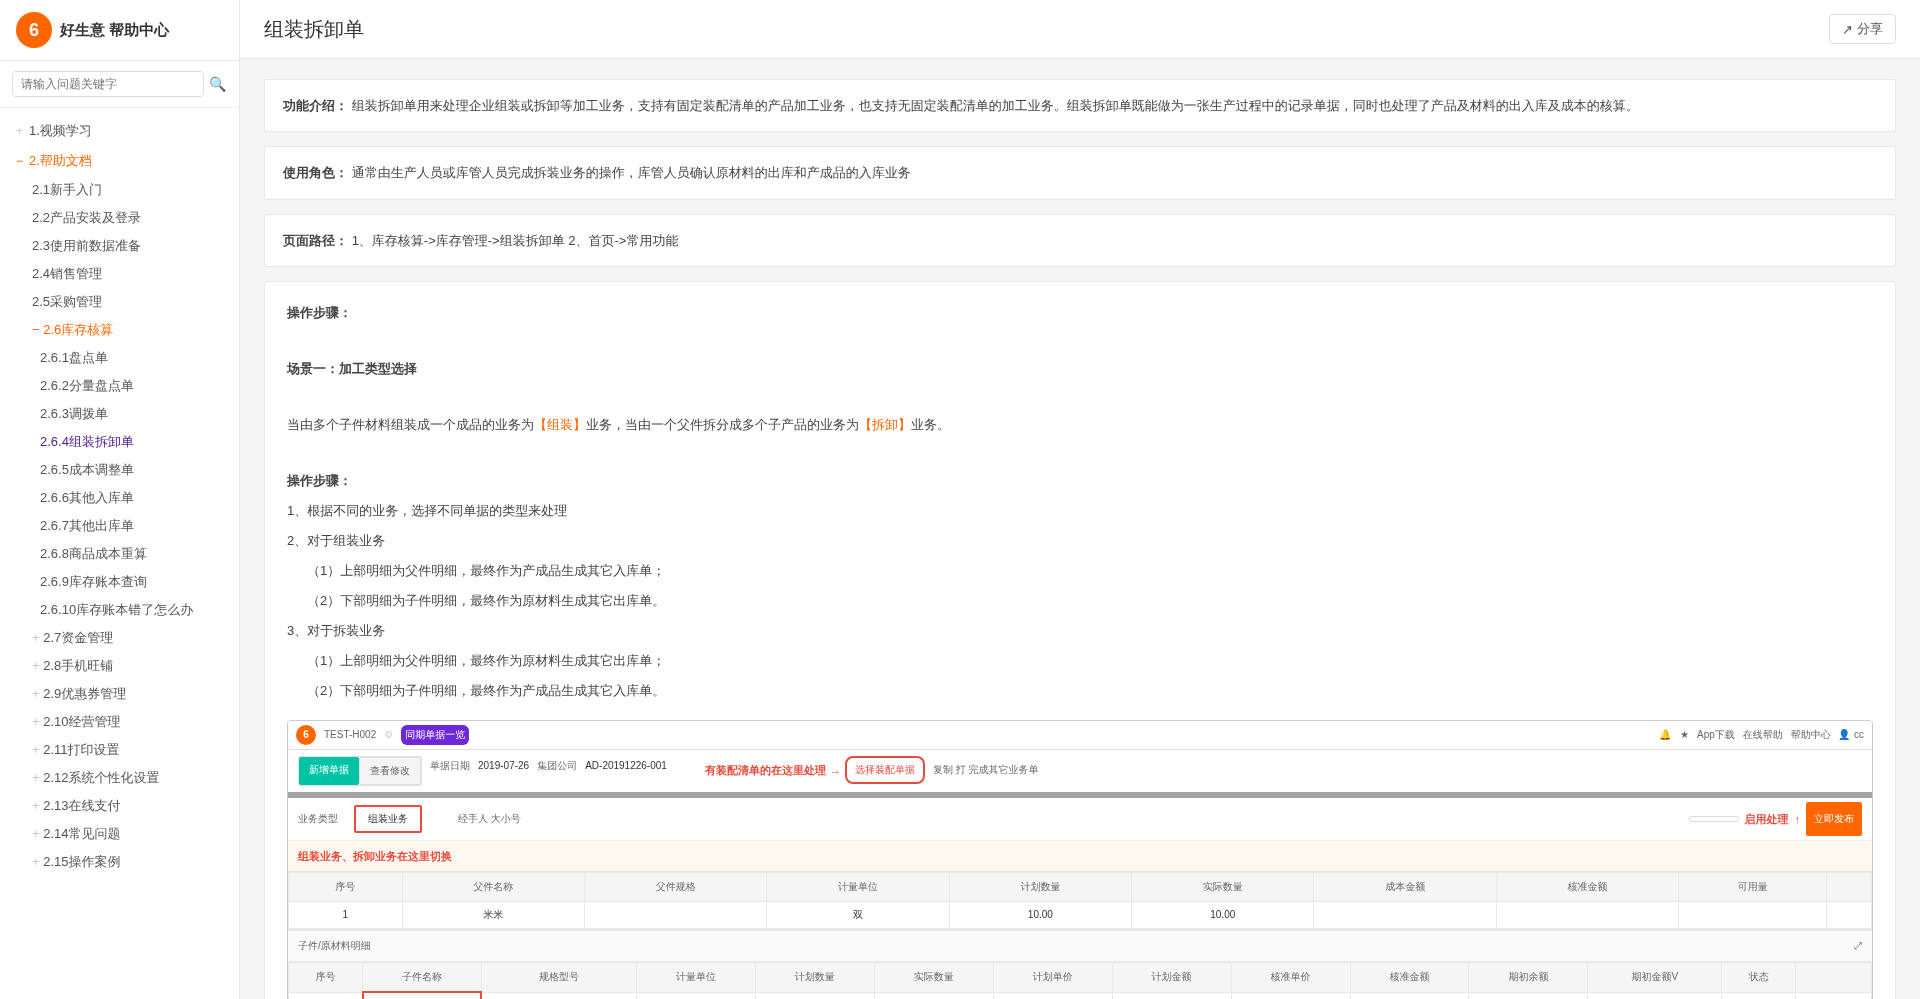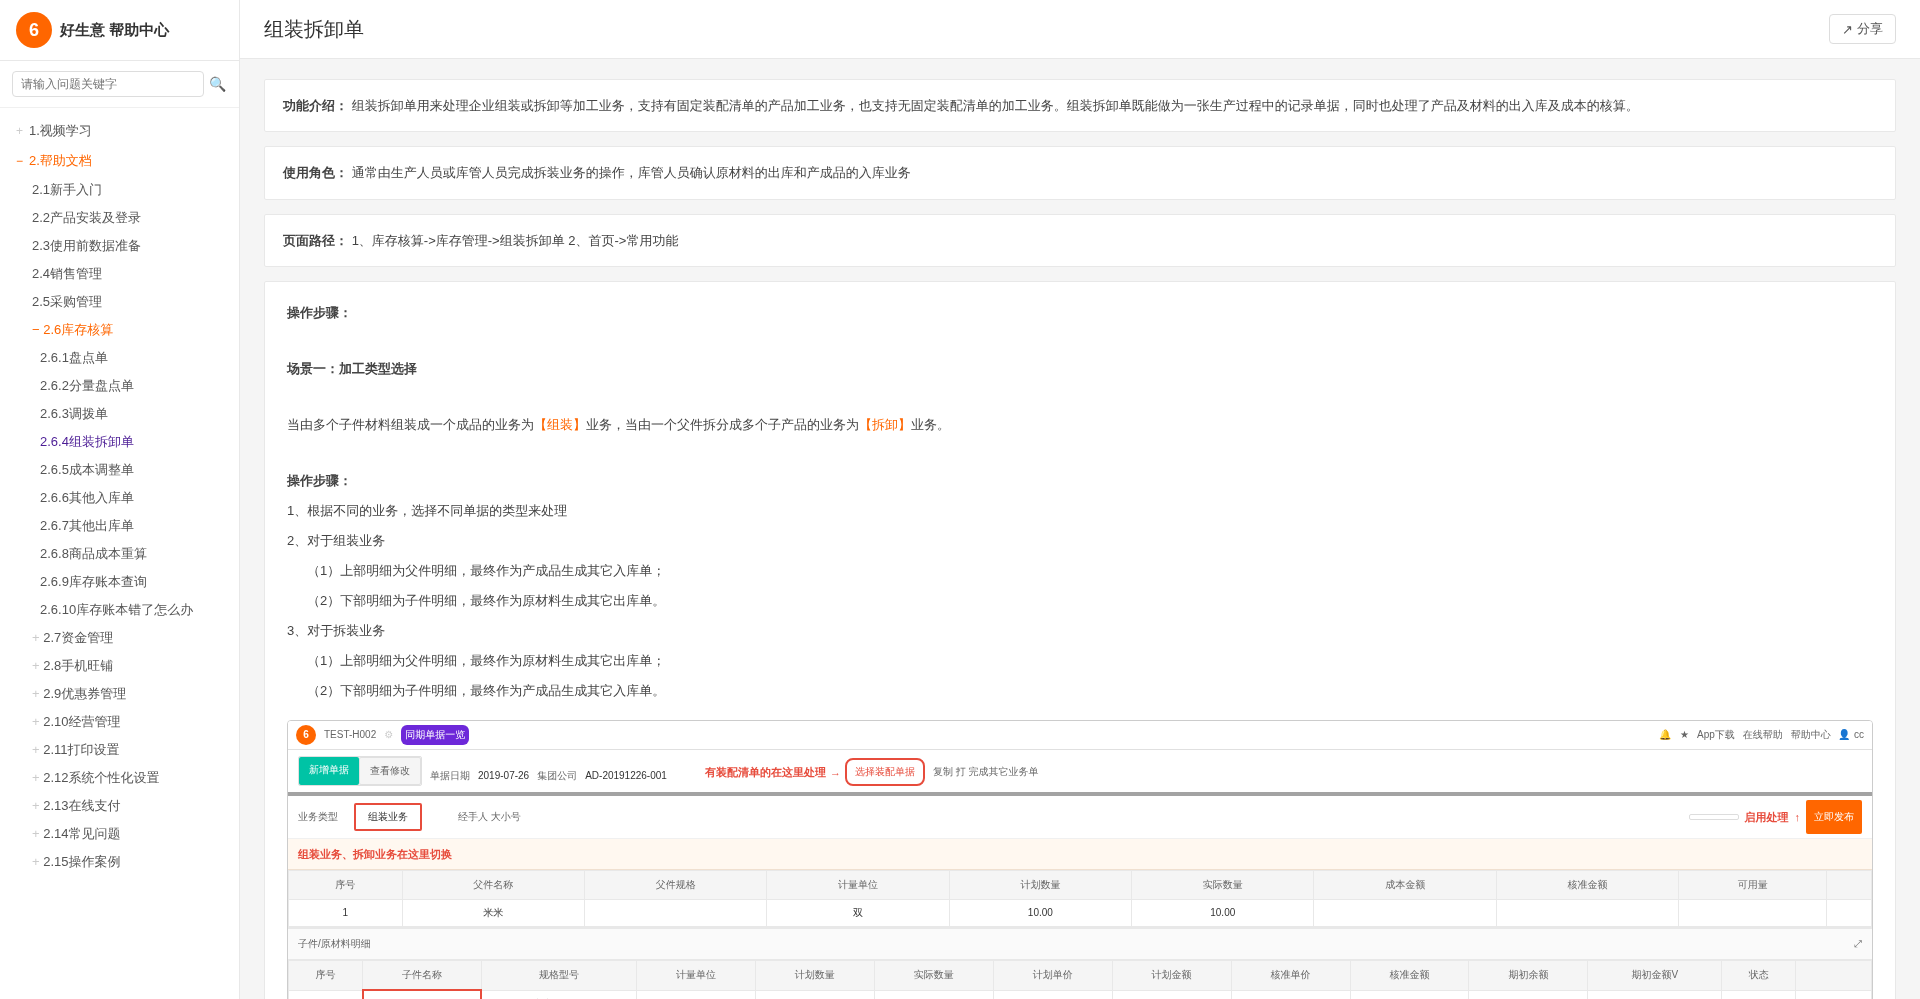--- a/index.html
+++ b/index.html
@@ -285,21 +285,21 @@
             <div class="mock-icons">
               <span>🔔</span>
               <span>★</span>
               <span>App下载</span>
               <span>在线帮助</span>
               <span>帮助中心</span>
               <span>👤 cc</span>
             </div>
           </div>
 
-          <div style="display:flex; align-items:flex-end; background:#fff; border-bottom:4px solid #a3a3a3; padding:6px 10px; gap:8px;">
+          <div style="display:flex; align-items:flex-start; background:#fff; border-bottom:6px solid #a3a3a3; padding:6px 10px; gap:8px;">
             <div style="display:flex; background:#f5f5f5; border:1px solid #e0e0e0; border-radius:2px;">
               <div class="mock-tab-active">新增单据</div>
               <div class="mock-tab">查看修改</div>
             </div>
             <span class="mock-label">单据日期</span>
             <span class="mock-value">2019-07-26</span>
             <span class="mock-label">集团公司</span>
             <span class="mock-value">AD-20191226-001</span>
 
             <div style="position:relative; margin-left:30px; display:flex; align-items:center;">

